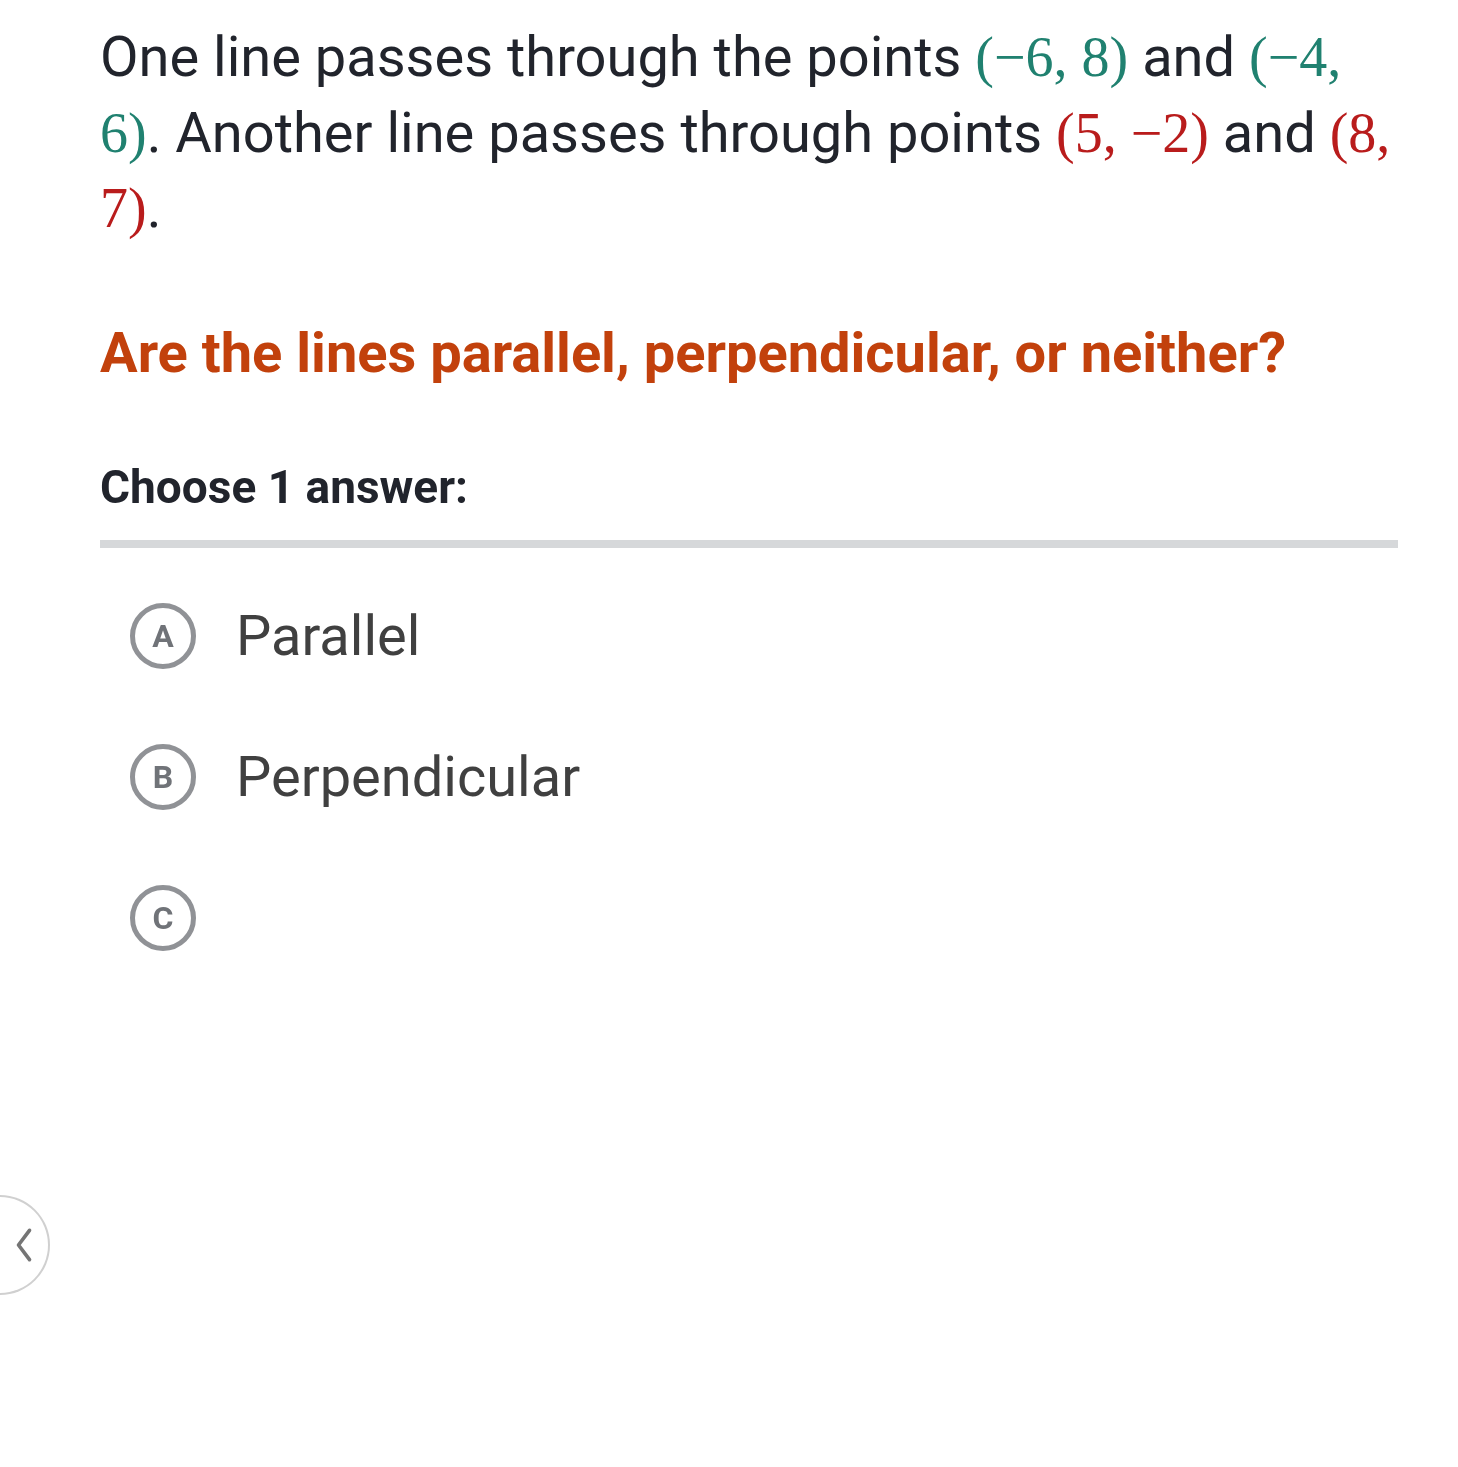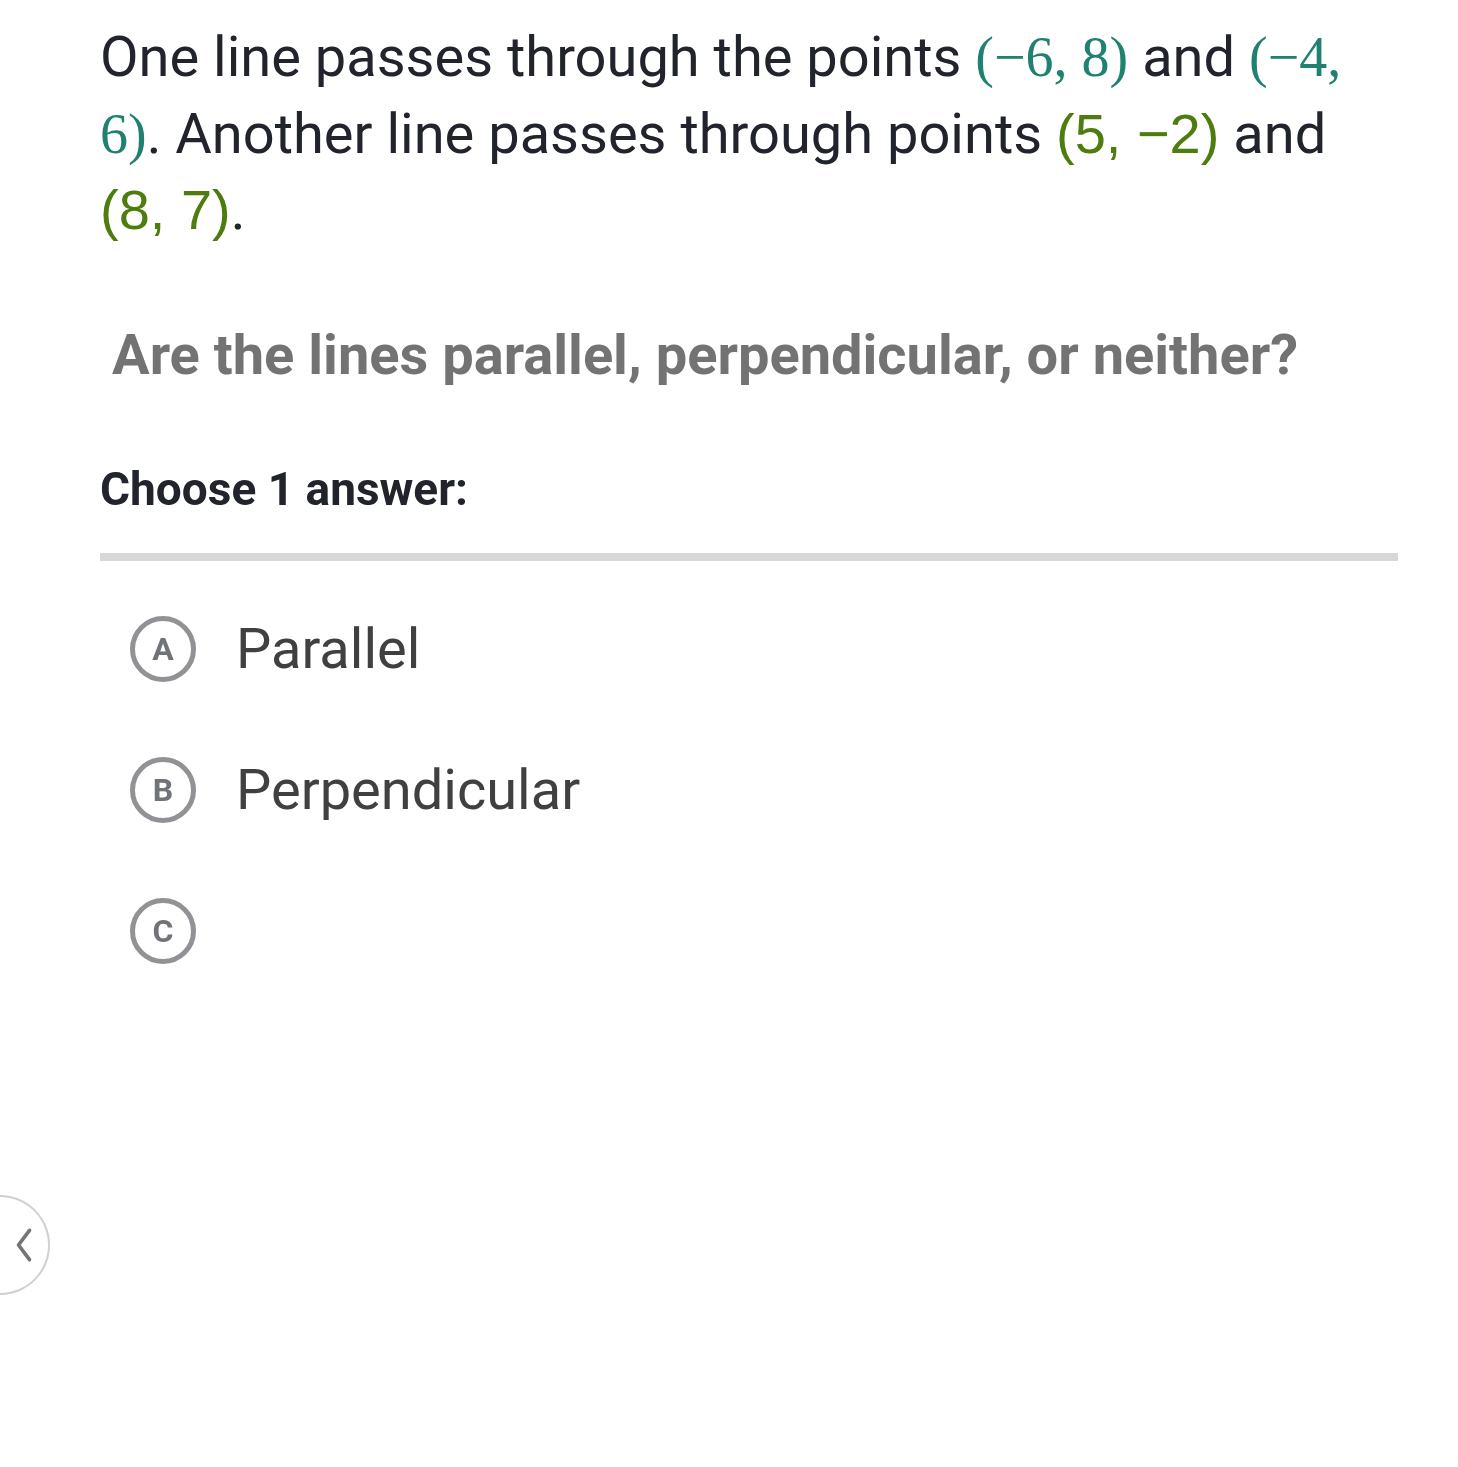--- a/index.html
+++ b/index.html
@@ -20,36 +20,35 @@
       font-size: 56px;
       line-height: 1.35;
       margin-bottom: 70px;
       color: #21242c;
     }
     .math-teal {
       color: #208170;
       font-family: "Times New Roman", Georgia, serif;
     }
     .math-green {
-      color: #4d7c0f;
-      font-family: Liberation Sans, sans-serif;
+      color: #b91c1c;
+      font-family: Liberation Serif, serif;
     }
     .question-bold {
       font-size: 56px;
       line-height: 1.3;
       font-weight: 700;
-      color: #737373;
+      color: #c2410c;
       margin-bottom: 70px;
-      margin-left: 12px;
     }
     .choose-label {
       font-size: 46px;
       font-weight: 700;
       color: #21242c;
-      margin-bottom: 37px;
+      margin-bottom: 26px;
     }
     .divider {
       height: 8px;
       background: #d6d8da;
       width: 100%;
       margin-bottom: 55px;
     }
     .choices {
       display: flex;
       flex-direction: column;

